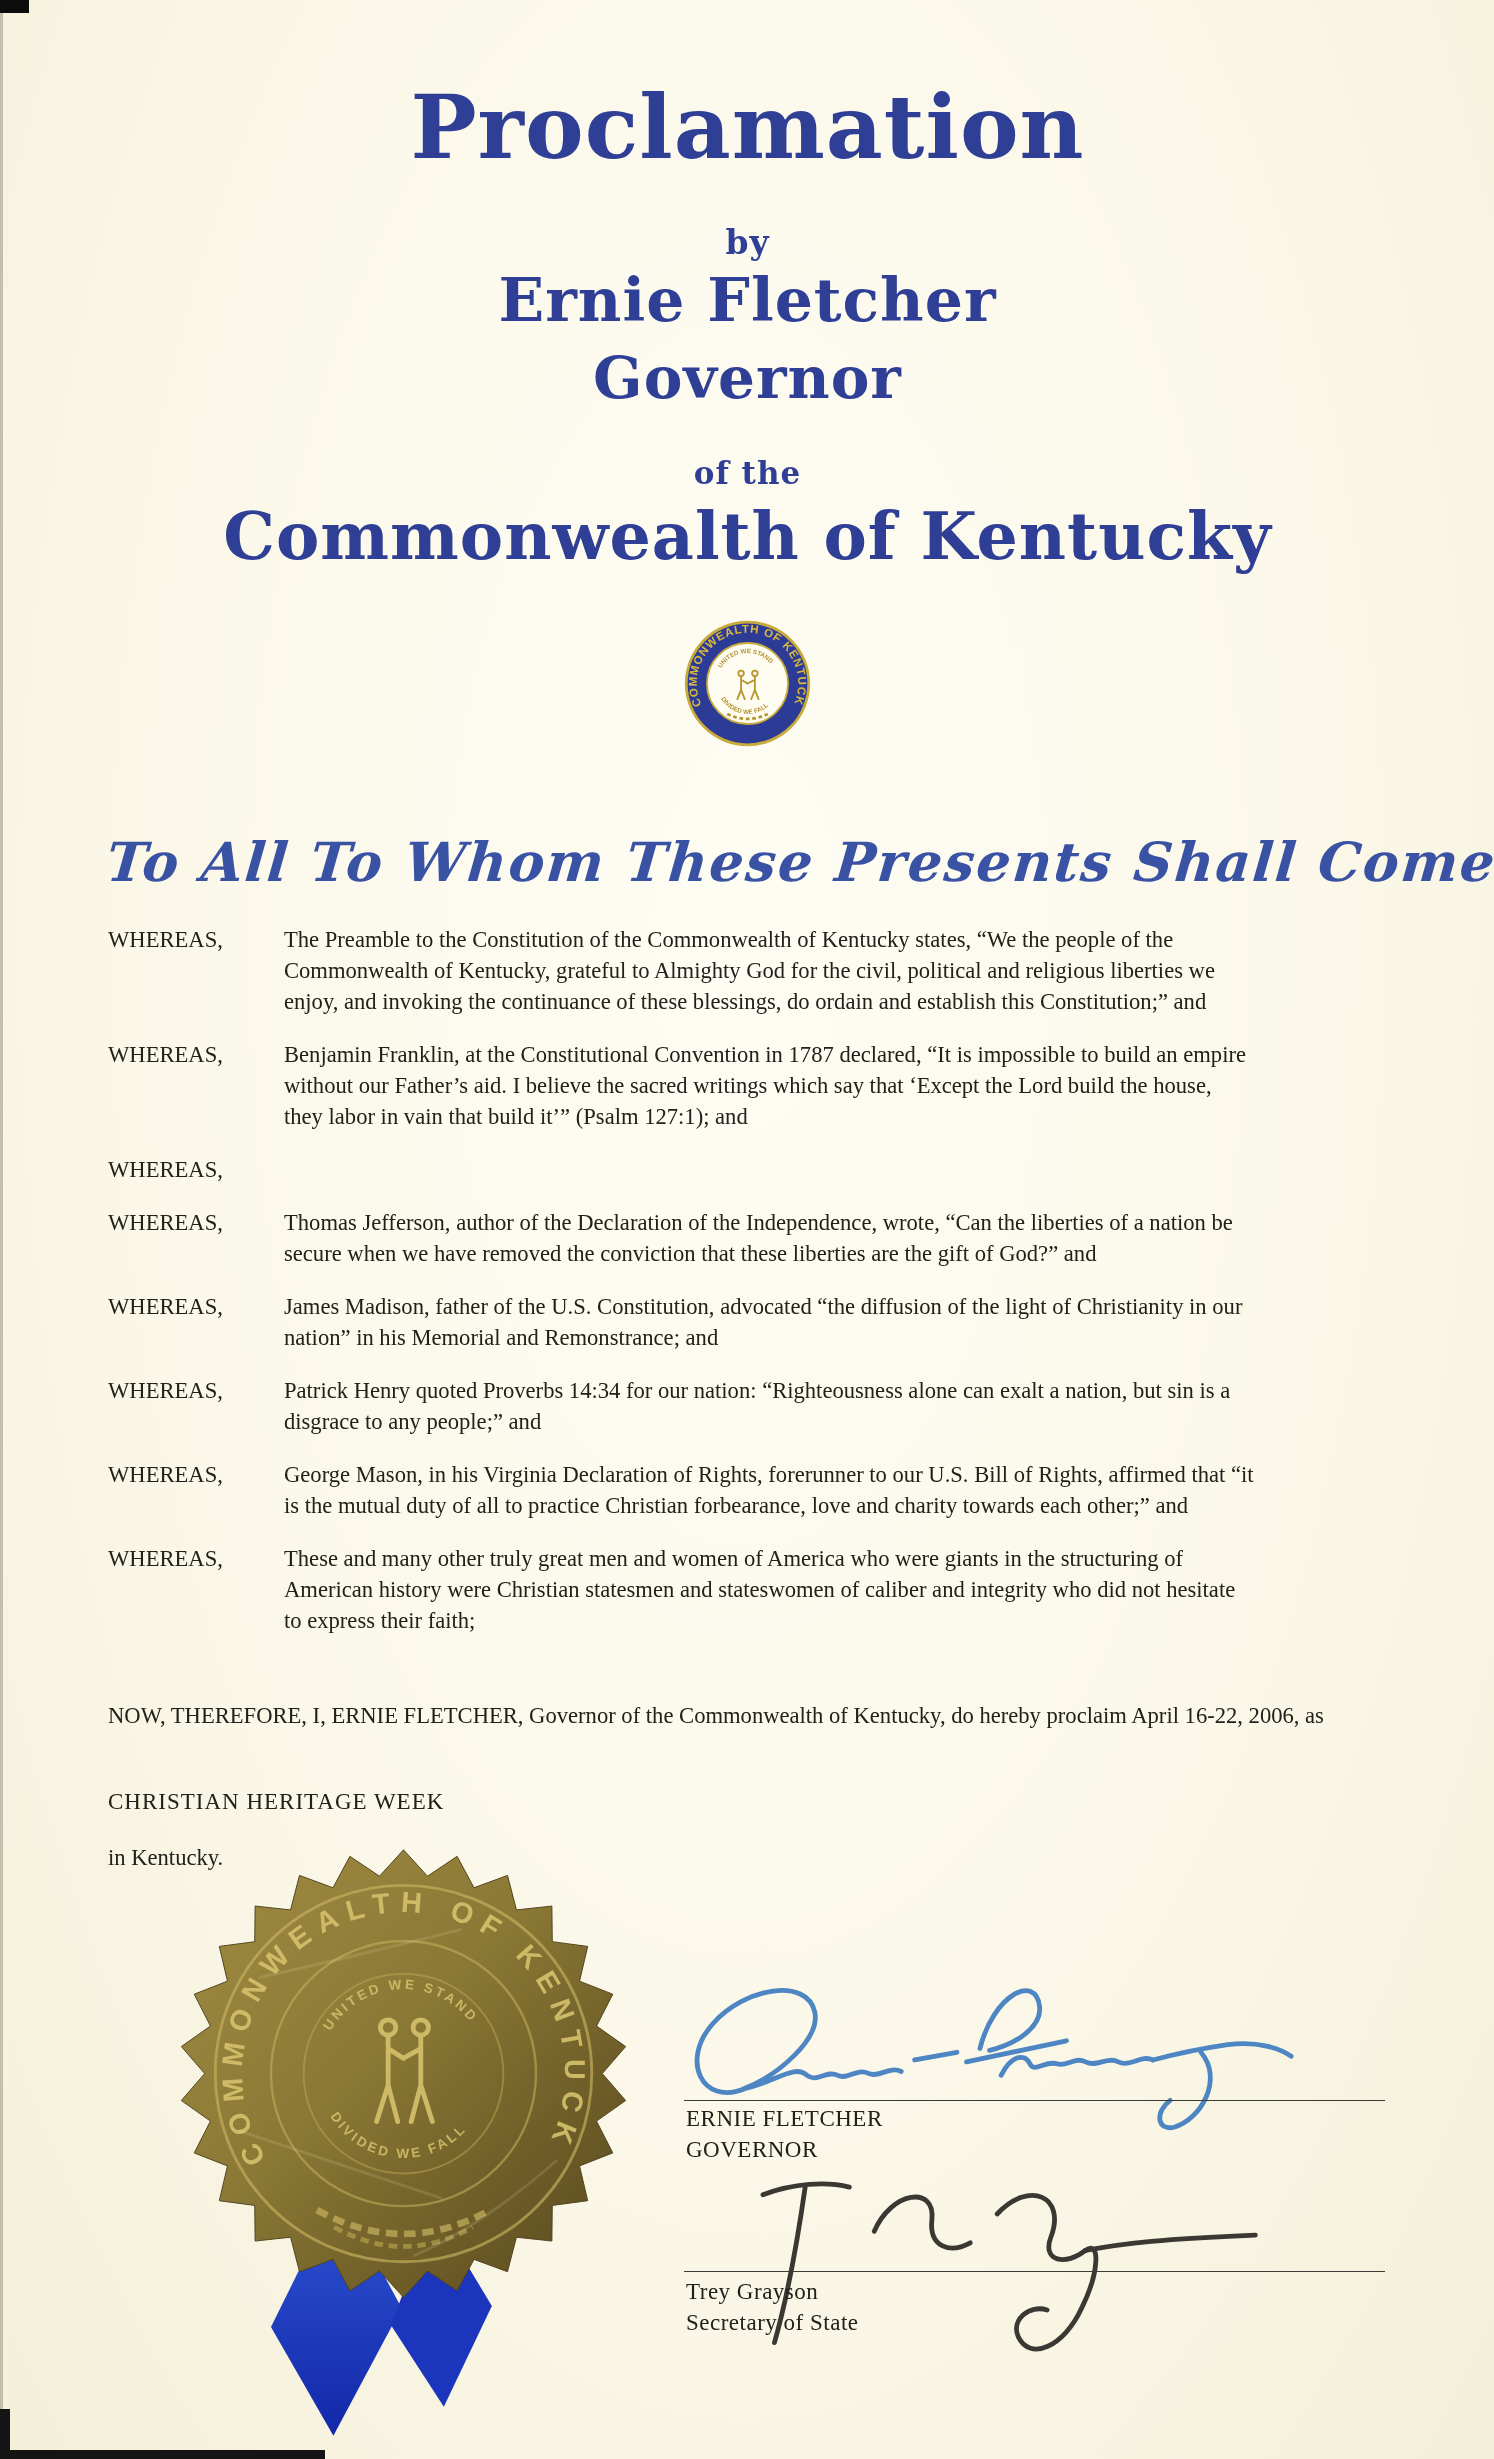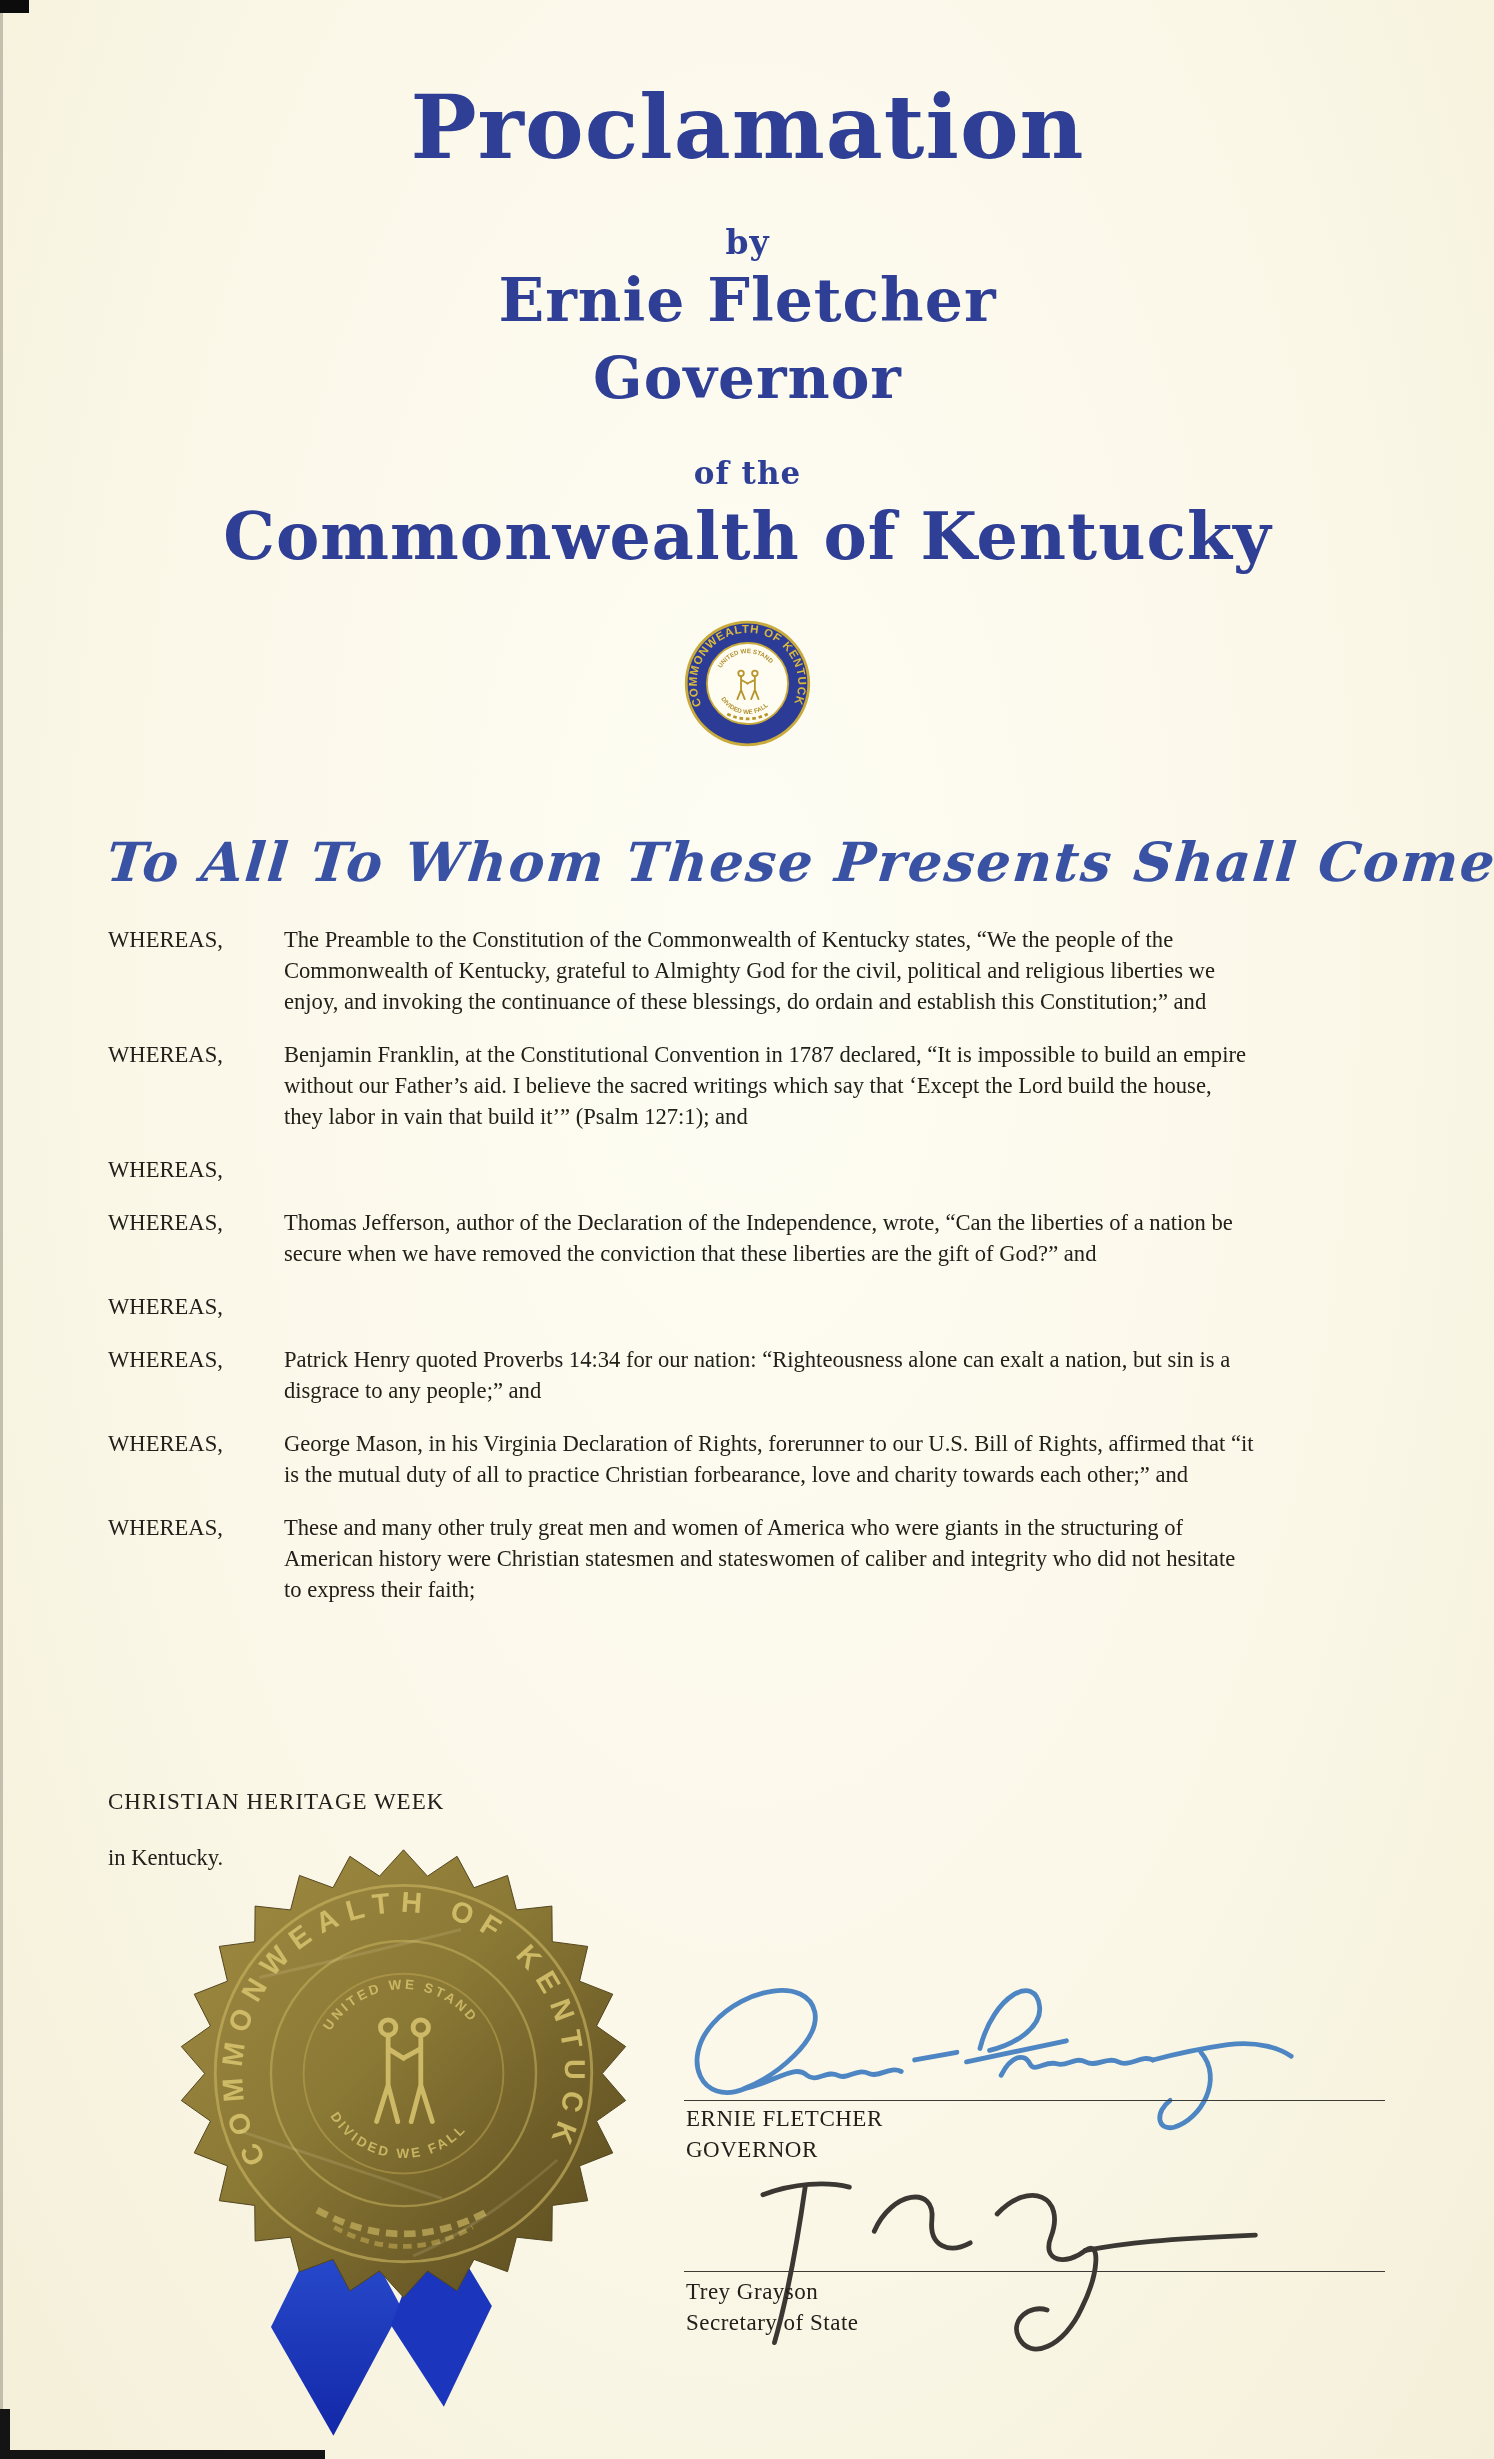--- a/index.html
+++ b/index.html
@@ -114,35 +114,37 @@
     </div>
     <div class="clause-row">
       <div class="clause-label">WHEREAS,</div>
     </div>
     <div class="clause-row">
       <div class="clause-label">WHEREAS,</div>
       <div class="clause-text">Thomas Jefferson, author of the Declaration of the Independence, wrote, “Can the liberties of a nation be secure when we have removed the conviction that these liberties are the gift of God?” and</div>
     </div>
     <div class="clause-row">
       <div class="clause-label">WHEREAS,</div>
+      <div class="clause-text">James Madison, father of the U.S. Constitution, advocated “the diffusion of the light of Christianity in our nation” in his Memorial and Remonstrance; and</div>
     </div>
     <div class="clause-row">
       <div class="clause-label">WHEREAS,</div>
       <div class="clause-text">Patrick Henry quoted Proverbs 14:34 for our nation: “Righteousness alone can exalt a nation, but sin is a disgrace to any people;” and</div>
     </div>
     <div class="clause-row">
       <div class="clause-label">WHEREAS,</div>
       <div class="clause-text">George Mason, in his Virginia Declaration of Rights, forerunner to our U.S. Bill of Rights, affirmed that “it is the mutual duty of all to practice Christian forbearance, love and charity towards each other;” and</div>
     </div>
     <div class="clause-row">
       <div class="clause-label">WHEREAS,</div>
       <div class="clause-text">These and many other truly great men and women of America who were giants in the structuring of American history were Christian statesmen and stateswomen of caliber and integrity who did not hesitate to express their faith;</div>
     </div>
   </div>
 
+  <div class="therefore">NOW, THEREFORE, I, ERNIE FLETCHER, Governor of the Commonwealth of Kentucky, do hereby proclaim April 16-22, 2006, as</div>
   <div class="week-title">CHRISTIAN HERITAGE WEEK</div>
   <div class="in-kentucky">in Kentucky.</div>
 
   <svg class="foil" viewBox="0 0 480 660">
     <defs>
       <linearGradient id="goldG" x1="0" y1="0" x2="1" y2="1">
         <stop offset="0" stop-color="#a18c42"></stop>
         <stop offset="0.45" stop-color="#8a7835"></stop>
         <stop offset="0.72" stop-color="#6f5e28"></stop>
         <stop offset="1" stop-color="#57491e"></stop>

